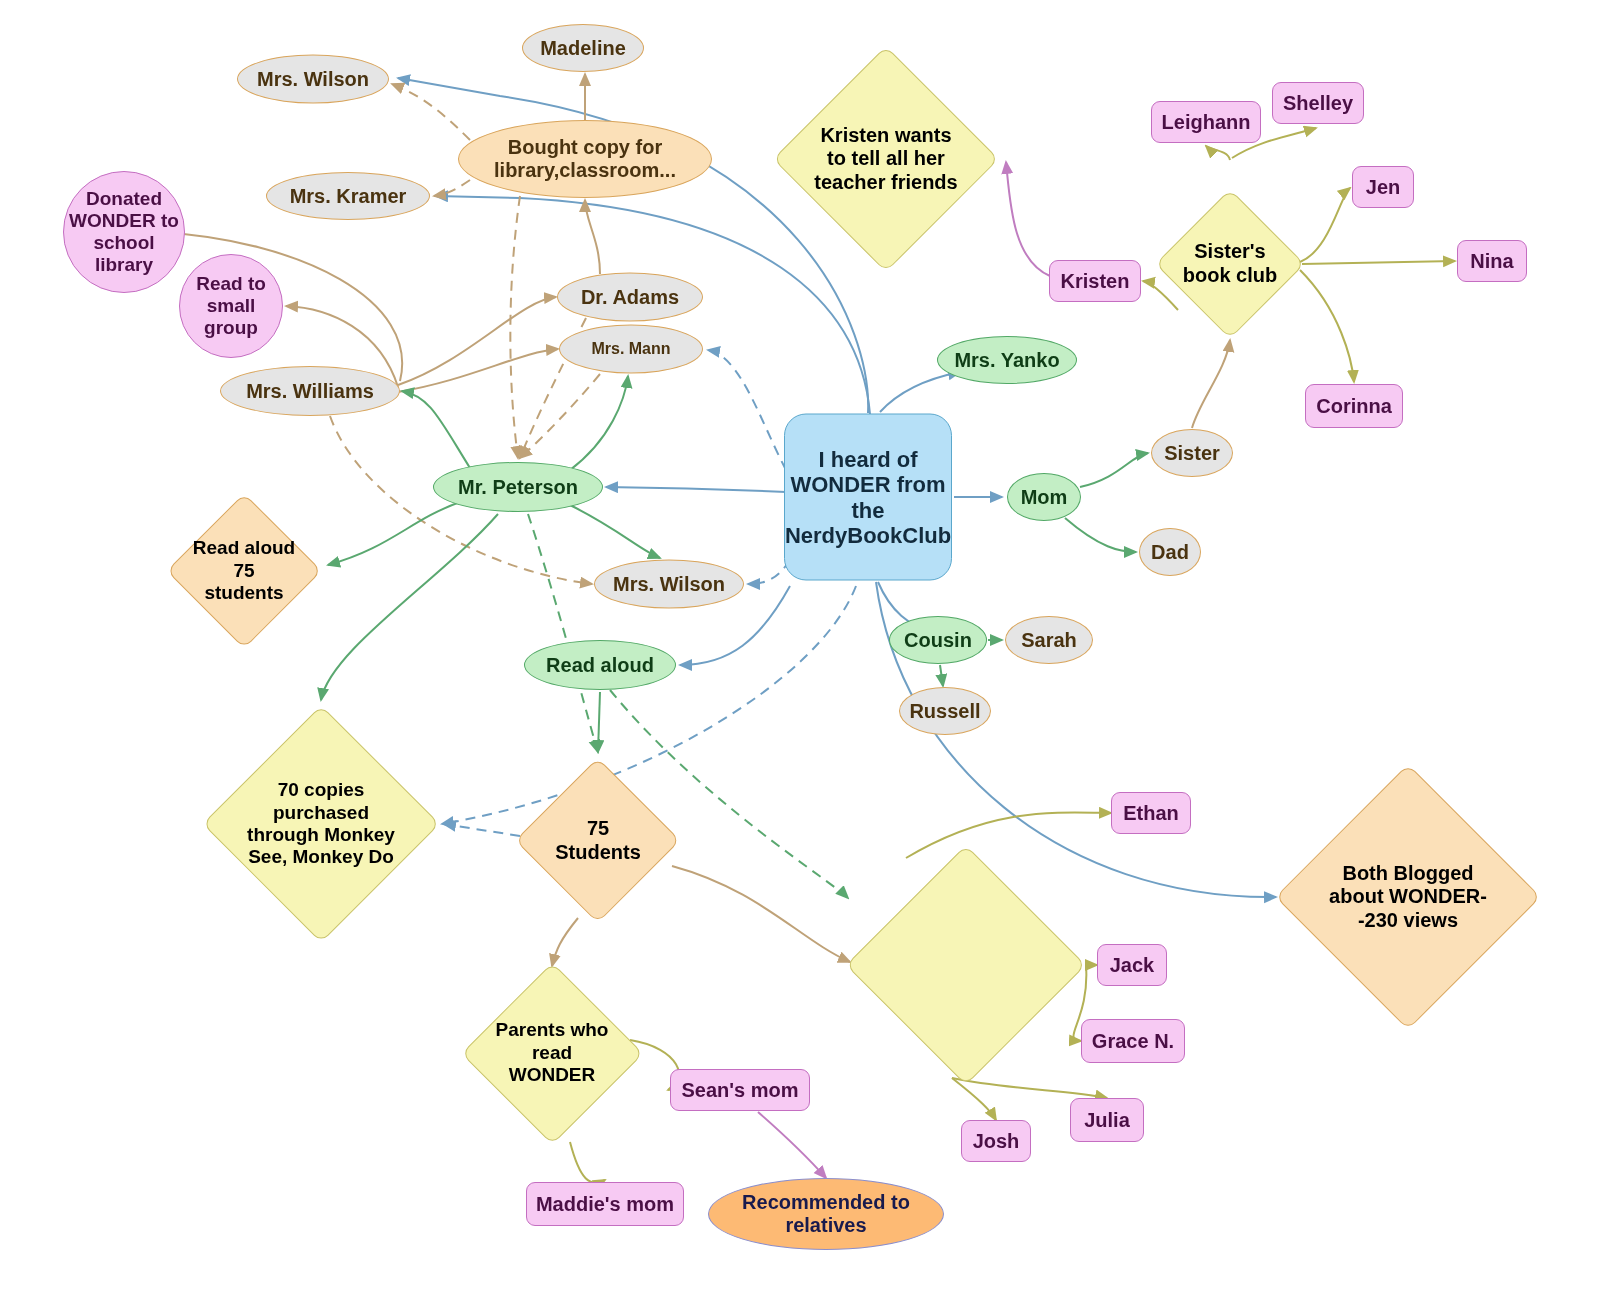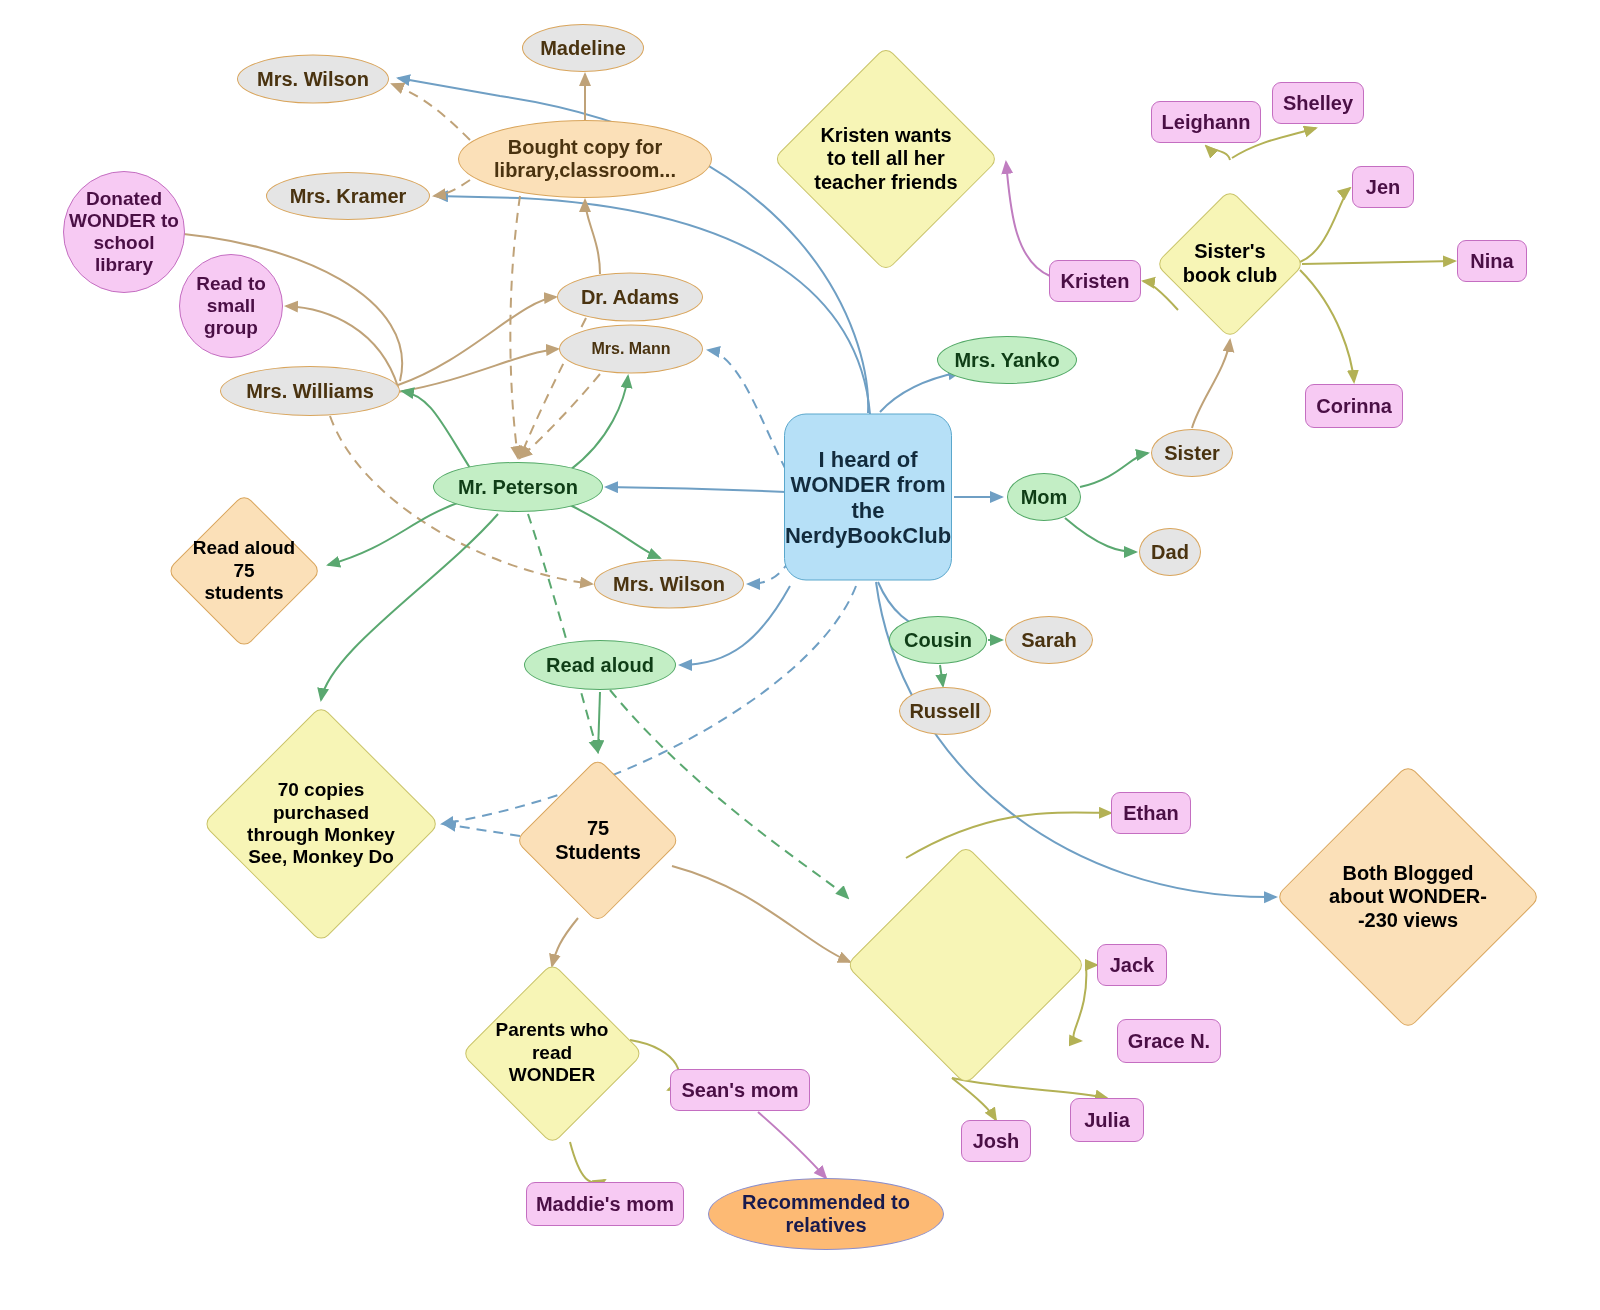--- a/index.html
+++ b/index.html
@@ -175,21 +175,21 @@
       </div>
       <div class="diamond-wrap" style="left: 966px; top: 965px; width: 240px; height: 240px;">
         <div class="diamond-bg c-yellow" style="width: 169.706px; height: 169.706px; left: 35.1472px; top: 35.1472px;"></div>
       </div>
       <div class="node rect c-pink" style="left: 1151px; top: 813px; width: 80px; height: 42px; font-size: 20px;">
         <span>Ethan</span>
       </div>
       <div class="node rect c-pink" style="left: 1132px; top: 965px; width: 70px; height: 42px; font-size: 20px;">
         <span>Jack</span>
       </div>
-      <div class="node rect c-pink" style="left: 1133px; top: 1041px; width: 104px; height: 44px; font-size: 20px; margin-left: 36px;">
+      <div class="node rect c-pink" style="left: 1133px; top: 1041px; width: 104px; height: 44px; font-size: 20px;">
         <span>Grace N.</span>
       </div>
       <div class="node rect c-pink" style="left: 996px; top: 1141px; width: 70px; height: 42px; font-size: 20px;">
         <span>Josh</span>
       </div>
       <div class="node rect c-pink" style="left: 1107px; top: 1120px; width: 74px; height: 44px; font-size: 20px;">
         <span>Julia</span>
       </div>
       <div class="diamond-wrap" style="left: 1408px; top: 897px; width: 266px; height: 266px;">
         <div class="diamond-bg c-orange2" style="width: 188.09px; height: 188.09px; left: 38.9548px; top: 38.9548px;"></div>

